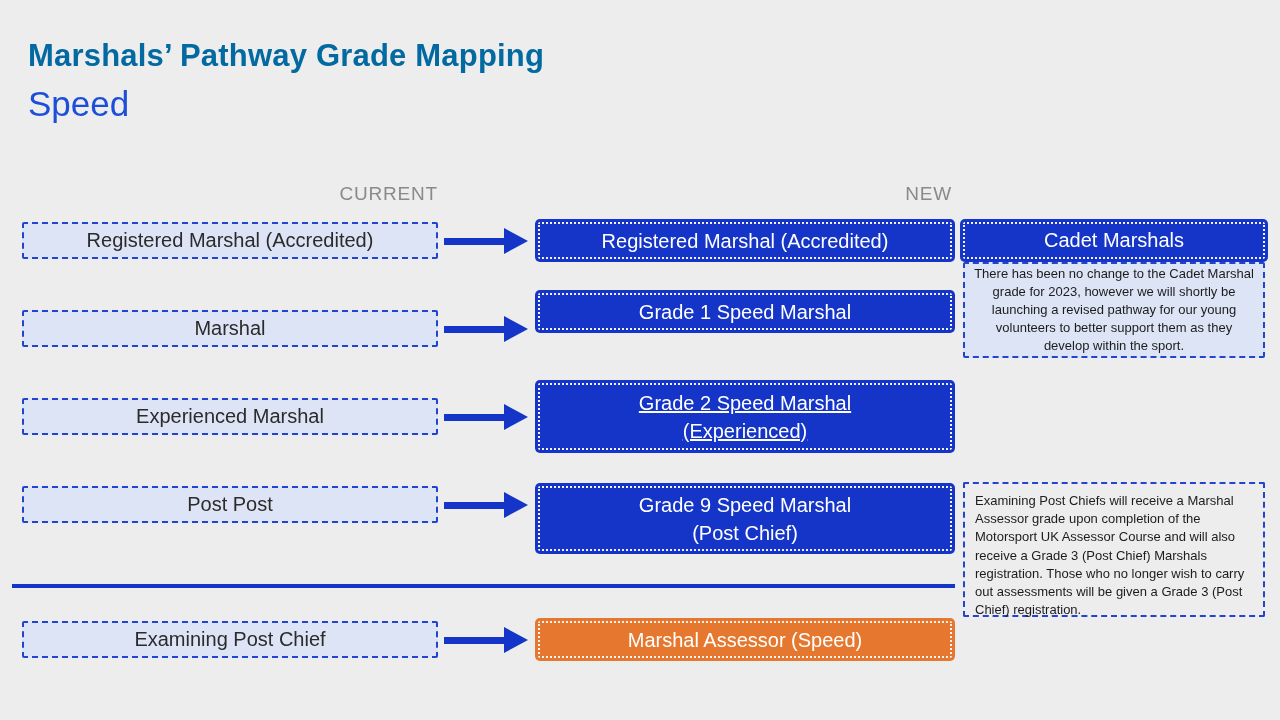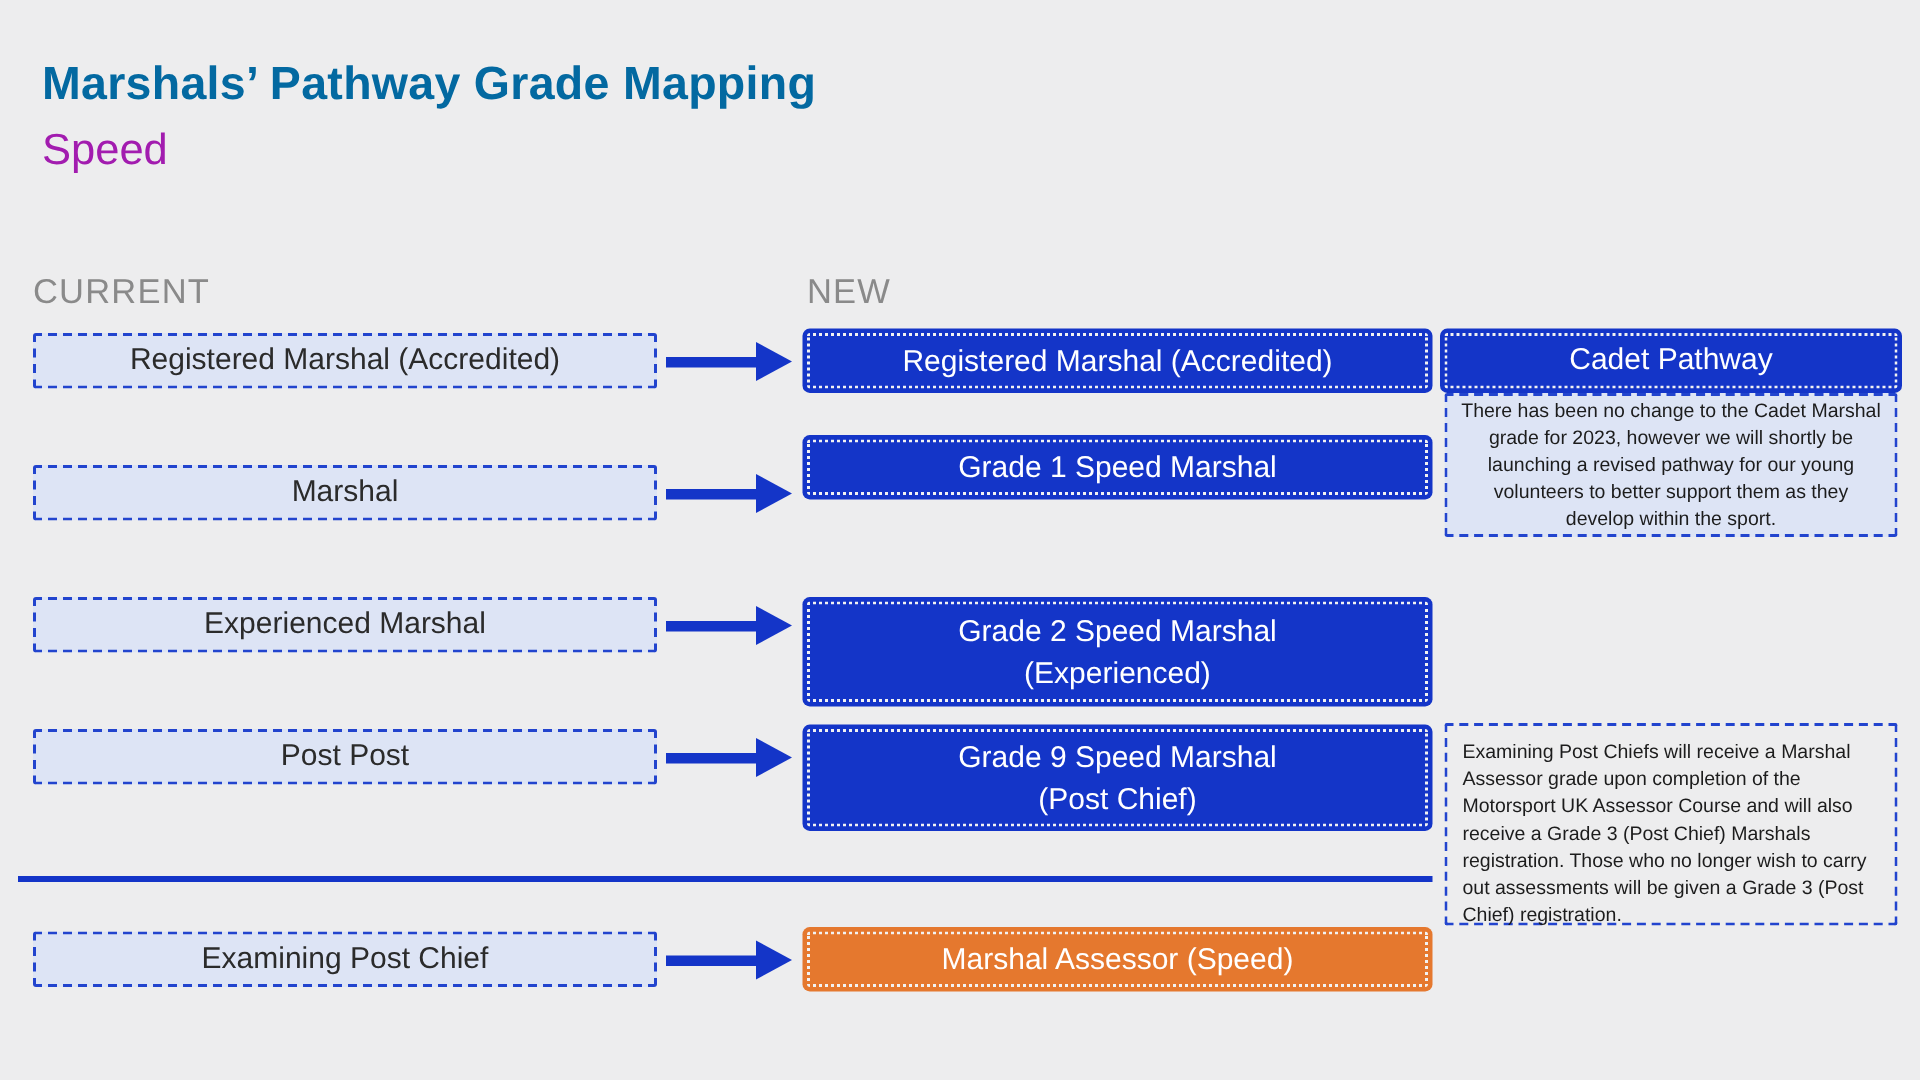--- a/index.html
+++ b/index.html
@@ -12,27 +12,27 @@
   }
   .stage { position: absolute; left: 0; top: 0; width: 1280px; height: 720px; }
 
   .title {
     position: absolute; left: 28px; top: 38px;
     font-size: 31px; font-weight: 700; color: #0369a1;
     letter-spacing: 0.2px;
   }
   .subtitle {
     position: absolute; left: 28px; top: 84px;
-    font-size: 29px; font-weight: 400; color: #a21caf;
+    font-size: 35px; font-weight: 400; color: #1d4ed8;
   }
 
   .col-label {
     position: absolute; top: 183px; height: 22px;
-    font-size: 23px; color: #8A8A8A; letter-spacing: 0.8px;
-    text-align: left; line-height: 22px;
+    font-size: 19px; color: #8A8A8A; letter-spacing: 0.8px;
+    text-align: right; line-height: 22px;
   }
   .col-label.current { left: 22px; width: 416px; }
   .col-label.new { left: 538px; width: 414px; }
 
   .cur-box {
     position: absolute; left: 22px; width: 416px;
     background: #DDE4F5;
     border: 2px dashed #2244CE;
     border-radius: 2px;
     display: flex; align-items: center; justify-content: center;
@@ -113,21 +113,21 @@
     <div class="shaft"></div>
     <div class="head"></div>
   </div>
   <div class="new-box" style="top:222px; height:37px;">
     <span>Registered Marshal (Accredited)</span>
     <span></span>
   </div>
 
   <div class="side-box" style="top:222px;">
     <div class="side-header" style="height:37px;">
-      <span>Cadet Pathway</span>
+      <span>Cadet Marshals</span>
     </div>
     <div class="side-note filled" style="height:96px; margin-top:3px;">
       <span>There has been no change to the Cadet Marshal grade for 2023, however we will shortly be launching a revised pathway for our young volunteers to better support them as they develop within the sport.</span>
     </div>
   </div>
 
   <div class="cur-box" style="top:310px; height:37px;">
     <span>Marshal</span>
   </div>
   <div class="arrow" style="top:316px;">
@@ -139,21 +139,21 @@
     <span></span>
   </div>
 
   <div class="cur-box" style="top:398px; height:37px;">
     <span>Experienced Marshal</span>
   </div>
   <div class="arrow" style="top:404px;">
     <div class="shaft"></div>
     <div class="head"></div>
   </div>
-  <div class="new-box" style="top:401px; height:67px;">
+  <div class="new-box" style="top:383px; height:67px;text-decoration:underline;">
     <span>Grade 2 Speed Marshal</span>
     <span>(Experienced)</span>
   </div>
 
   <div class="cur-box" style="top:486px; height:37px;">
     <span>Post Post</span>
   </div>
   <div class="arrow" style="top:492px;">
     <div class="shaft"></div>
     <div class="head"></div>

